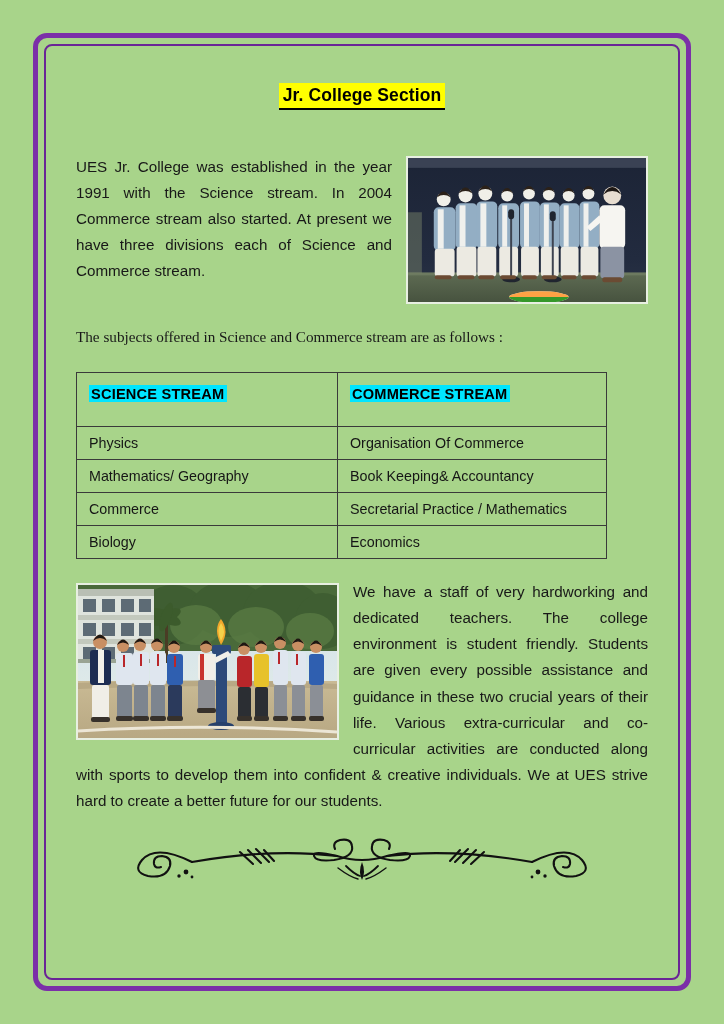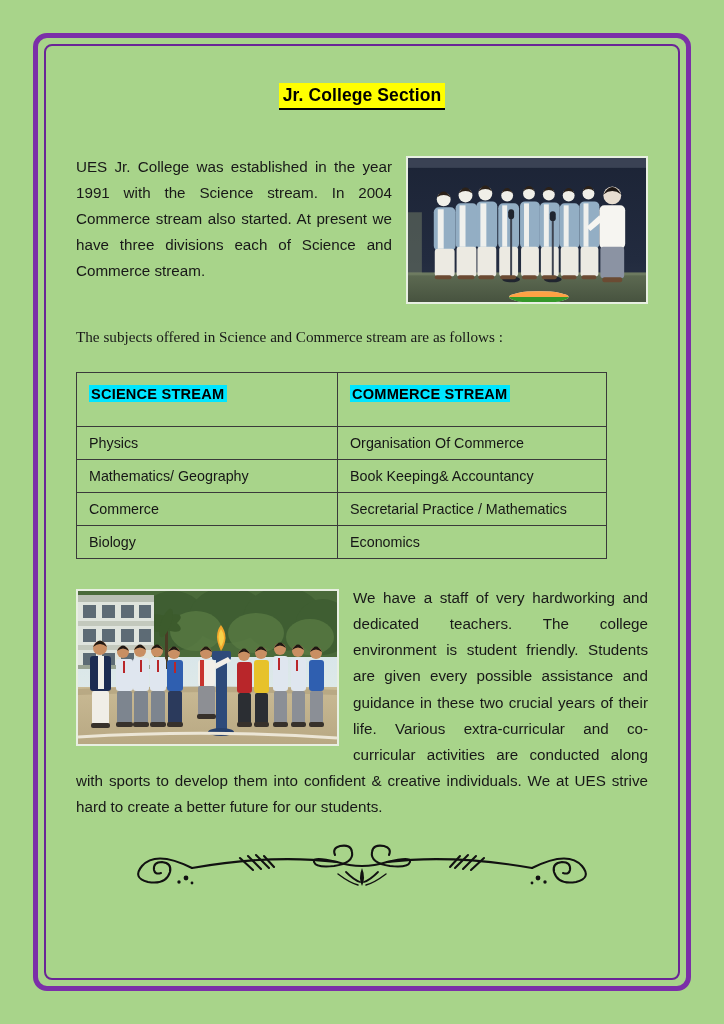--- a/index.html
+++ b/index.html
@@ -310,21 +310,21 @@
           <td>Commerce</td>
           <td>Secretarial Practice / Mathematics</td>
         </tr>
         <tr>
           <td>Biology</td>
           <td>Economics</td>
         </tr>
       </tbody>
     </table>
 
-    <div class="clearfix" style="margin-top:26px;">
+    <div class="clearfix" style="margin-top:20px;">
       <div class="photo photo-sports">
         <svg viewBox="0 0 259 153" preserveAspectRatio="none">
           <defs>
             <linearGradient id="skyg" x1="0" y1="0" x2="0" y2="1">
               <stop offset="0%" stop-color="#cfe0ea"></stop>
               <stop offset="100%" stop-color="#e6eee8"></stop>
             </linearGradient>
             <linearGradient id="groundg" x1="0" y1="0" x2="0" y2="1">
               <stop offset="0%" stop-color="#c9ba94"></stop>
               <stop offset="100%" stop-color="#b8a883"></stop>

